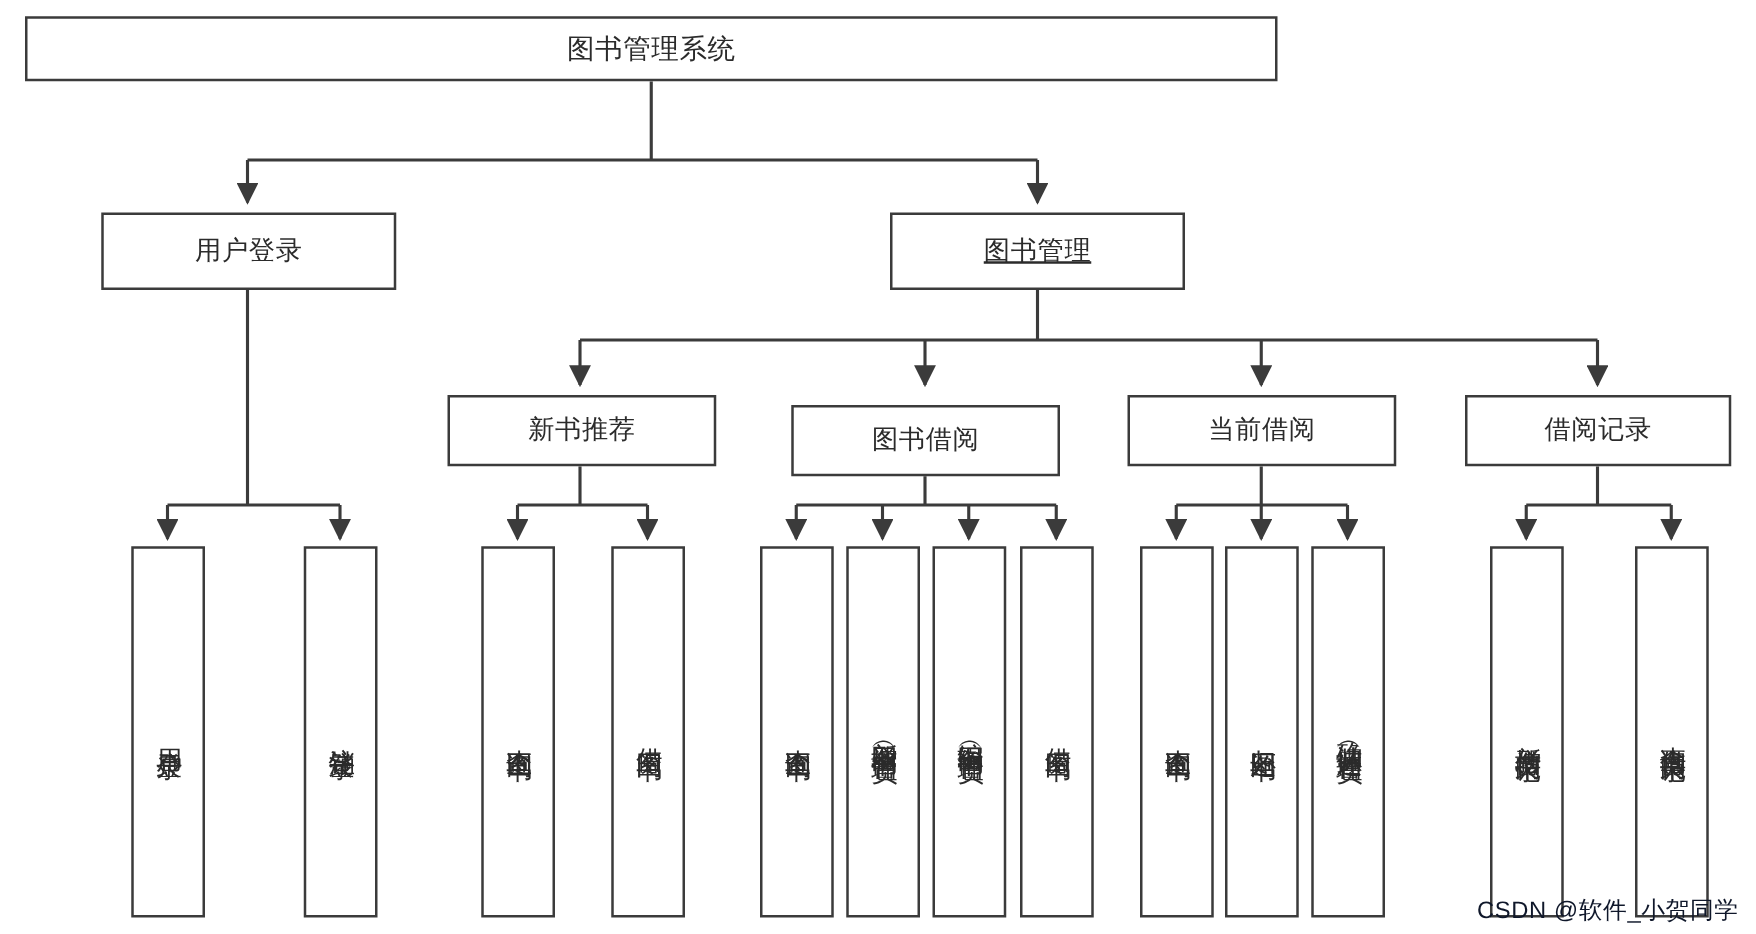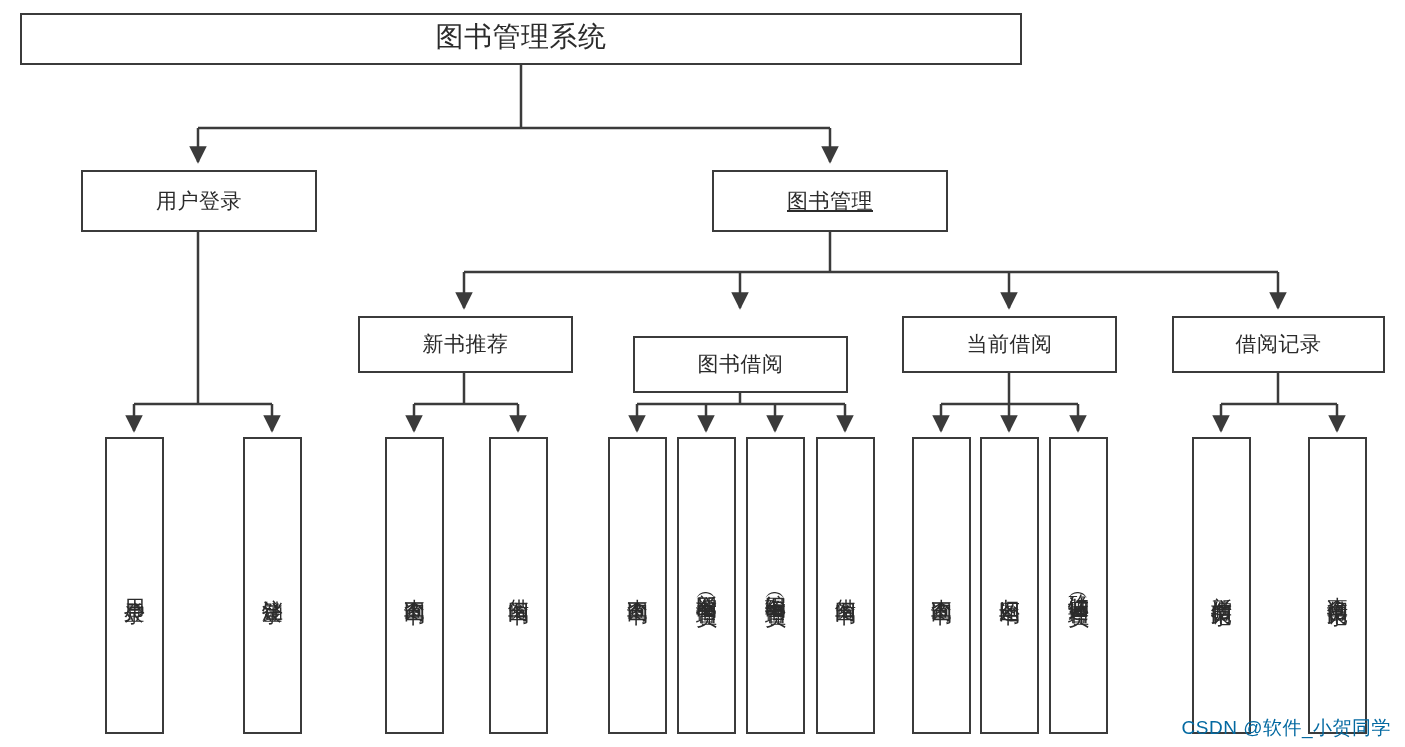--- a/index.html
+++ b/index.html
@@ -39,41 +39,40 @@
     display: block;
     text-align: center;
     line-height: 1.18;
     letter-spacing: 0.5px;
     white-space: nowrap;
   }
   .h-node .node-label {
     font-size: 21px;
   }
   .root .node-label {
-    font-size: 28px;
-    font-family: Liberation Mono, monospace;
+    font-size: 22px;
   }
   .leaf {
     writing-mode: vertical-rl;
     text-orientation: upright;
   }
   .leaf .node-label {
     writing-mode: vertical-rl;
     text-orientation: upright;
     font-size: 21px;
     line-height: 1.05;
     letter-spacing: 2px;
     white-space: nowrap;
   }
   .watermark {
     position: absolute;
     right: 14px;
     bottom: 6px;
     font-size: 19px;
-    color: #0369a1;
+    color: #0f172a;
     white-space: nowrap;
     letter-spacing: 0.5px;
   }
 </style>
 </head>
 <body>
 
 <div id="canvas">
 
   <svg class="wires" viewBox="0 0 1405 747">
@@ -135,21 +134,21 @@
   </div>
 
   <div class="node h-node" style="left:712px; top:170px; width:236px; height:62px;text-decoration:underline;">
     <span class="node-label">图书管理</span>
   </div>
 
   <div class="node h-node" style="left:358px; top:316px; width:215px; height:57px;">
     <span class="node-label">新书推荐</span>
   </div>
 
-  <div class="node h-node" style="left:633px; top:336px; width:215px; height:57px;">
+  <div class="node h-node" style="left:633px; top:324px; width:215px; height:57px;">
     <span class="node-label">图书借阅</span>
   </div>
 
   <div class="node h-node" style="left:902px; top:316px; width:215px; height:57px;">
     <span class="node-label">当前借阅</span>
   </div>
 
   <div class="node h-node" style="left:1172px; top:316px; width:213px; height:57px;">
     <span class="node-label">借阅记录</span>
   </div>

